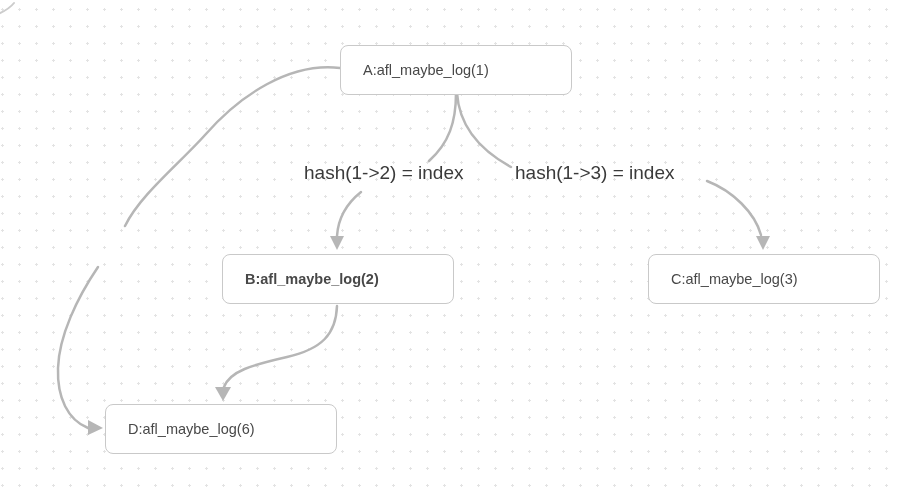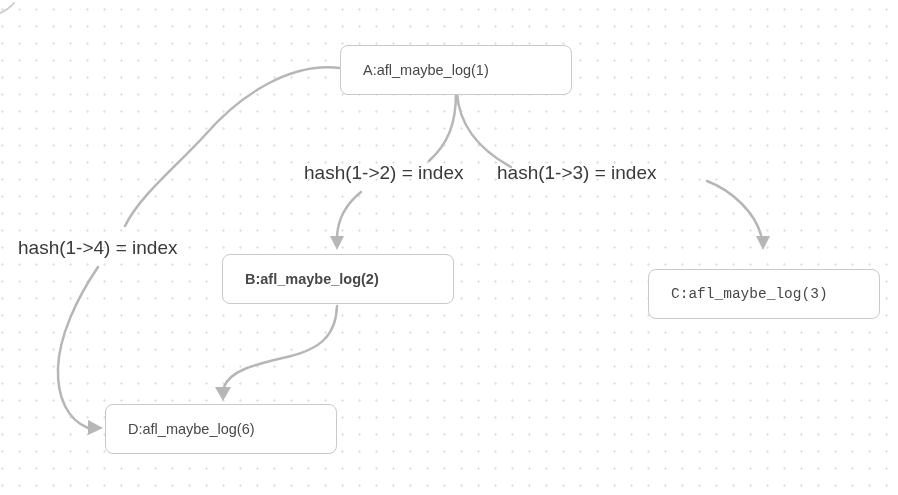--- a/index.html
+++ b/index.html
@@ -45,31 +45,31 @@
     border-radius: 8px;
     display: flex;
     align-items: center;
     padding-left: 22px;
     font-size: 14.5px;
     color: #484848;
     cursor: default;
   }
   #node-A { left: 340px; top: 36px; margin-top: 9px; }
   #node-B { left: 222px; top: 254px; font-weight: bold; }
-  #node-C { left: 648px; top: 269px; font-family: Liberation Mono, monospace; }
+  #node-C { left: 648px; top: 254px; }
   #node-D { left: 105px; top: 404px; }
   .edge-label {
     position: absolute;
     font-size: 19px;
     color: #3a3a3a;
     white-space: nowrap;
     cursor: default;
   }
   #label-ab { left: 304px; top: 162px; }
-  #label-ac { left: 497px; top: 162px; }
+  #label-ac { left: 515px; top: 162px; }
   #label-ad { left: 18px;  top: 237px; }
 </style>
 </head>
 <body>
 
 <div class="canvas">
 
   <svg class="edges-layer" viewBox="0 0 898 495" aria-hidden="true">
 
     <g>
@@ -106,15 +106,14 @@
   </div>
   <div class="node" id="node-C">
     <span>C:afl_maybe_log(3)</span>
   </div>
   <div class="node" id="node-D">
     <span>D:afl_maybe_log(6)</span>
   </div>
 
   <div class="edge-label" id="label-ab">hash(1-&gt;2) = index</div>
   <div class="edge-label" id="label-ac">hash(1-&gt;3) = index</div>
-  <div class="edge-label" id="label-ad">hash(1-&gt;4) = index</div>
 
 </div>
 
 </body></html>

